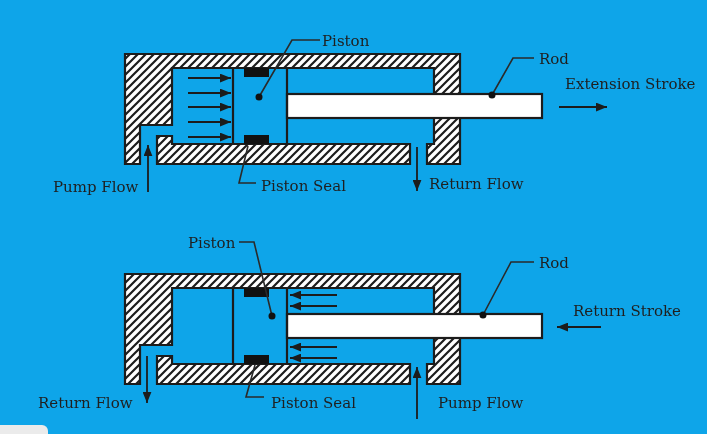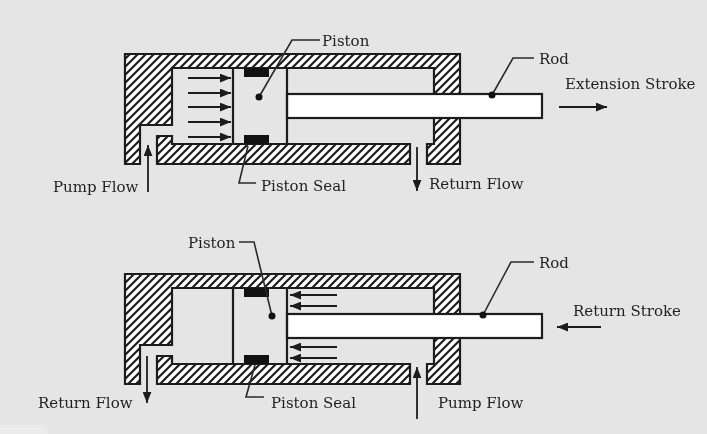--- a/index.html
+++ b/index.html
@@ -1,20 +1,20 @@
 <!DOCTYPE html>
 <html><head>
 <meta charset="utf-8">
 <style>
   html, body { margin: 0; padding: 0; background: #ffffff; }
   #canvas {
     position: relative;
     width: 707px;
     height: 434px;
-    background: #e5e5e5;
+    background: #0ea5e9;
     overflow: hidden;
     font-family: "DejaVu Serif", serif;
   }
   svg { display: block; }
   .shell   { fill: url(#hatch); stroke: #1c1c1c; stroke-width: 2.2; }
   .whitept { fill: #ffffff; stroke: #1c1c1c; stroke-width: 2.2; }
   .pline   { stroke: #1c1c1c; stroke-width: 2.2; fill: none; }
   .leader  { stroke: #2a2a2a; stroke-width: 1.6; fill: none; }
   .flow    { stroke: #1c1c1c; stroke-width: 1.8; fill: none; }
   .dot     { fill: #111111; stroke: none; }

